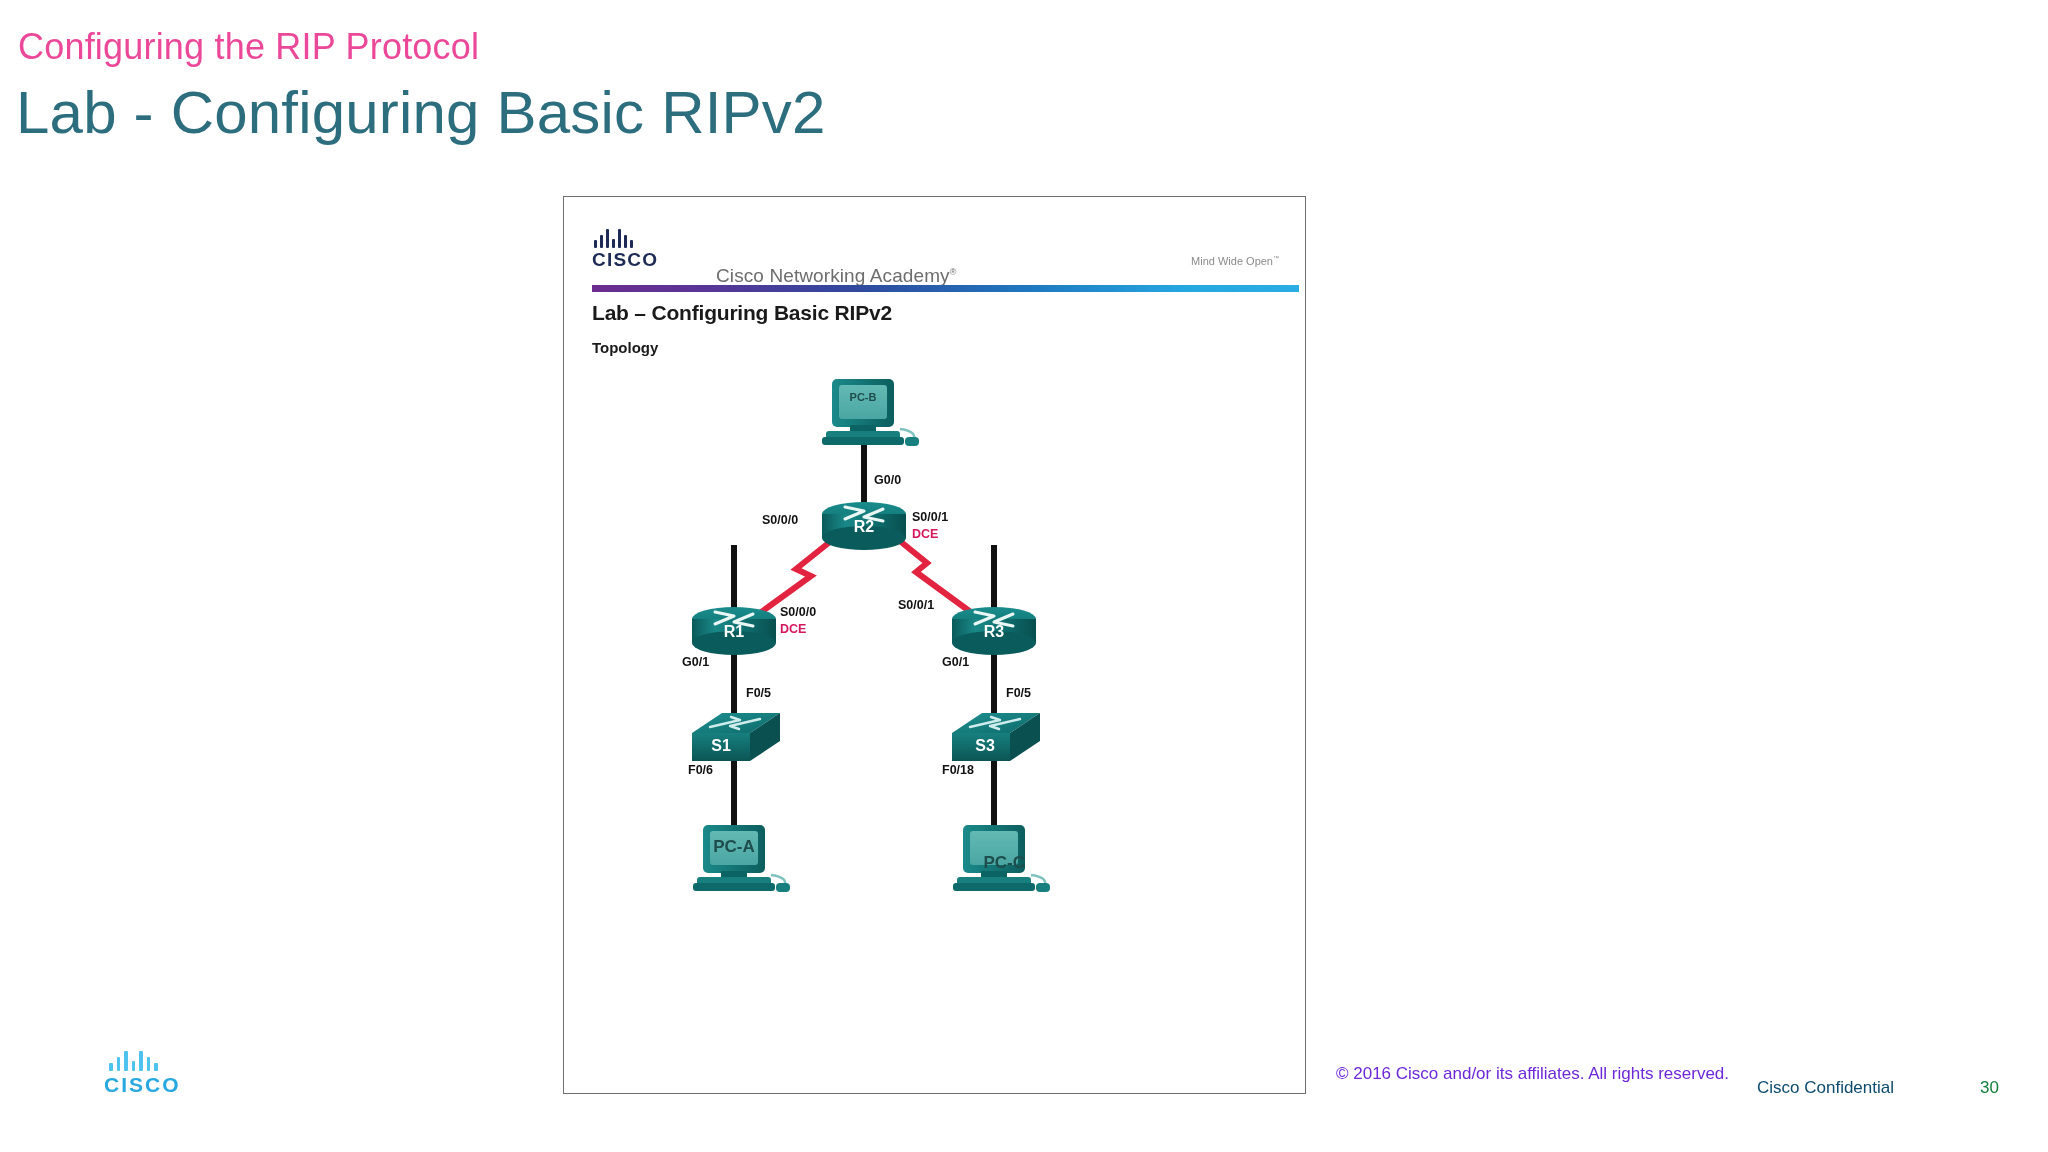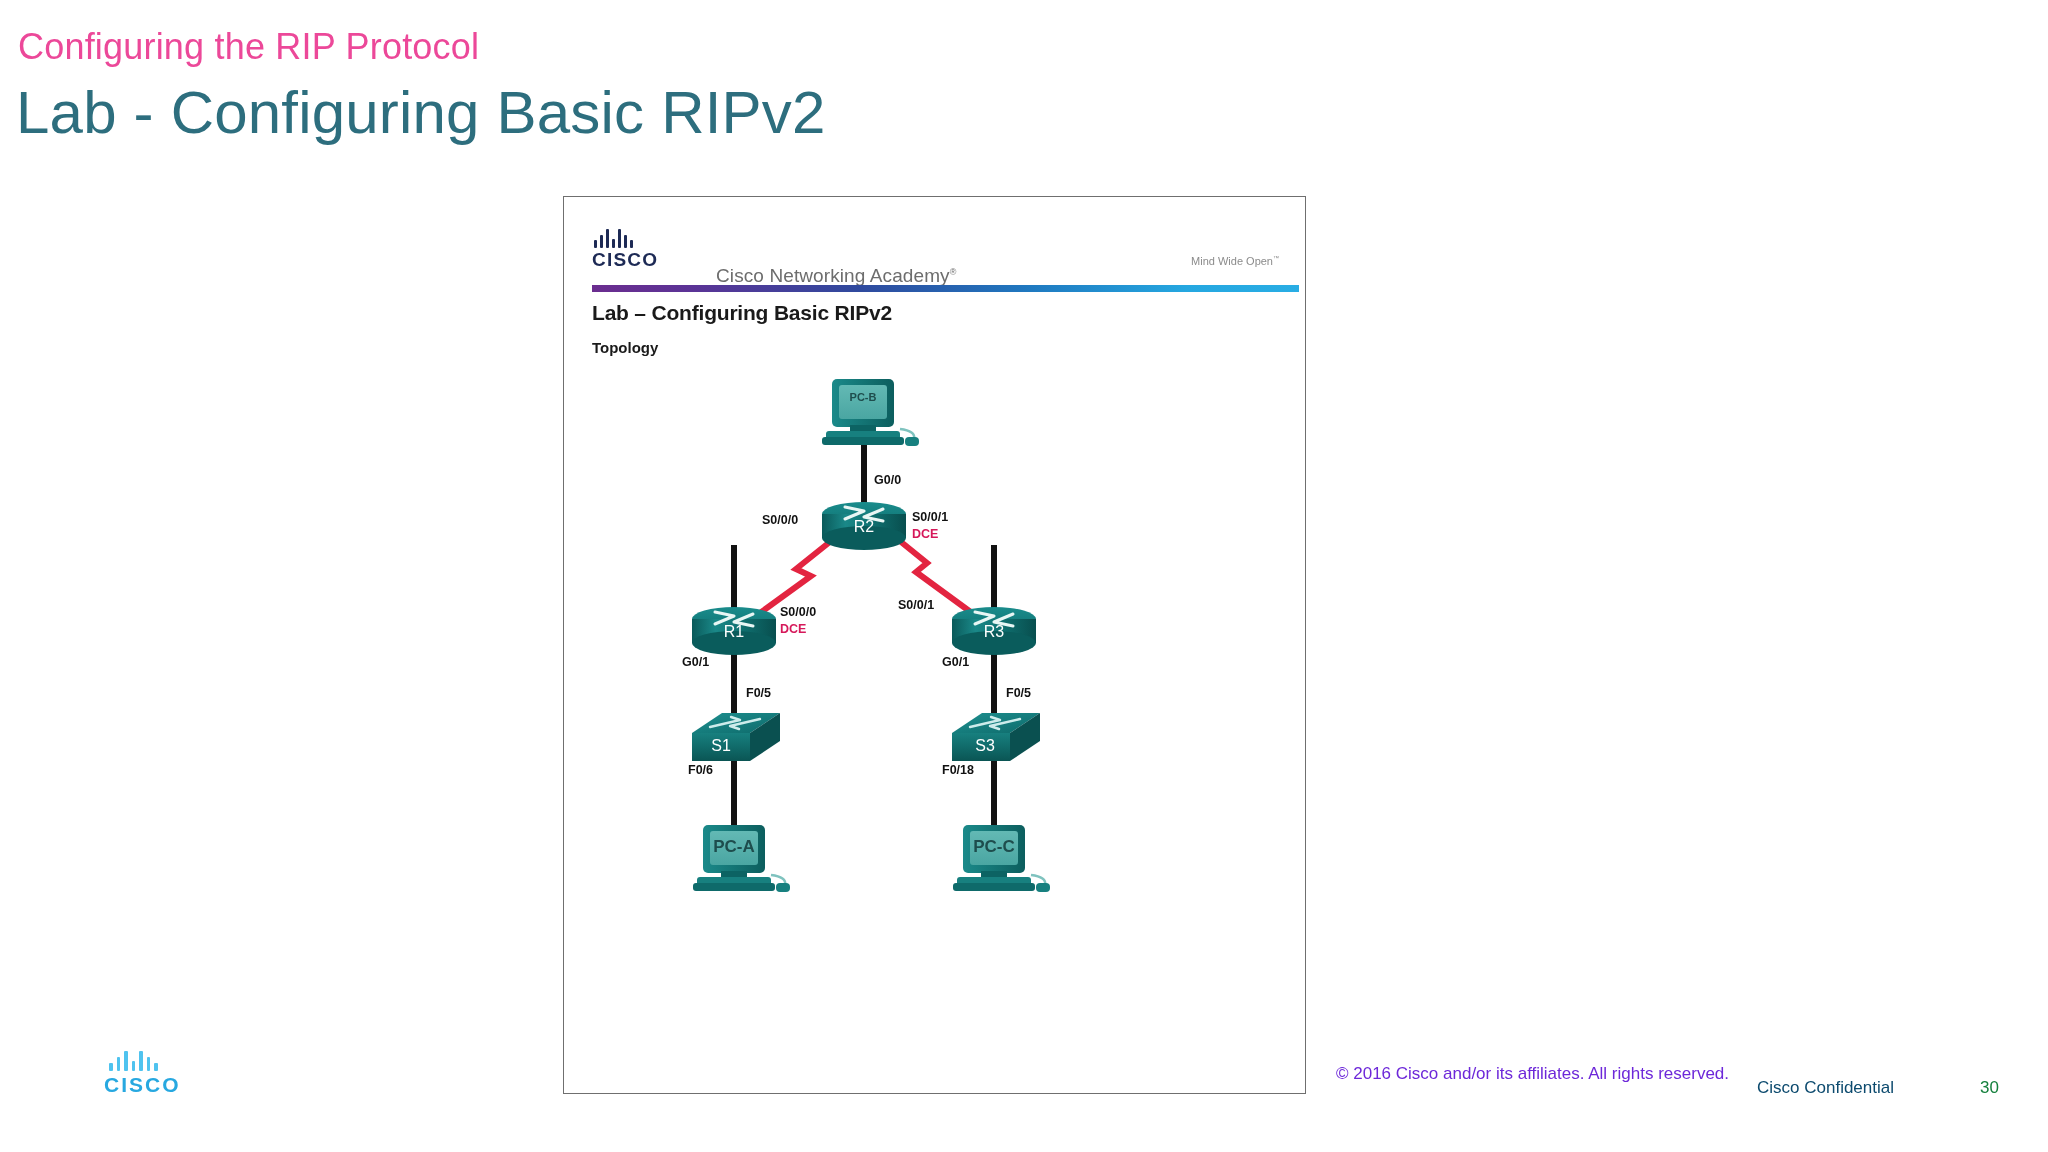--- a/index.html
+++ b/index.html
@@ -73,21 +73,21 @@
   }
 
   
   #topology{
     position:absolute;left:0;top:176px;width:743px;height:540px;
   }
   #topo-svg{position:absolute;left:0;top:0;width:743px;height:540px;}
 
   
   .dev-label{
-    position:absolute;color:#ffffff;font-weight:normal;
+    position:absolute;color:#ffffff;font-weight:bold;
     font-family:"Liberation Sans", sans-serif;
     text-align:center;pointer-events:none;
   }
   .pc-label{
     position:absolute;color:#1e4d4d;font-weight:bold;
     font-family:"Liberation Sans", sans-serif;text-align:center;
   }
   .iface{
     position:absolute;font-size:12.5px;font-weight:bold;color:#111111;
     white-space:nowrap;font-family:"Liberation Sans", sans-serif;
@@ -281,21 +281,21 @@
       </g>
     </svg>
 
     <div class="pc-label" style="left:268px;top:18px;width:62px;font-size:11px;">PC-B</div>
     <div class="dev-label" style="left:258px;top:145px;width:84px;font-size:16px;">R2</div>
     <div class="dev-label" style="left:128px;top:250px;width:84px;font-size:16px;">R1</div>
     <div class="dev-label" style="left:388px;top:250px;width:84px;font-size:16px;">R3</div>
     <div class="dev-label" style="left:128px;top:364px;width:58px;font-size:16px;">S1</div>
     <div class="dev-label" style="left:388px;top:364px;width:66px;font-size:16px;">S3</div>
     <div class="pc-label" style="left:139px;top:464px;width:62px;font-size:17px;">PC-A</div>
-    <div class="pc-label" style="left:399px;top:464px;width:62px;font-size:17px;">PC-C</div>
+    <div class="pc-label" style="left:399px;top:480px;width:62px;font-size:17px;text-align:right;">PC-C</div>
 
     <div class="iface" style="left:310px;top:100px;">G0/0</div>
     <div class="iface" style="left:198px;top:140px;">S0/0/0</div>
     <div class="iface" style="left:348px;top:137px;">S0/0/1</div>
     <div class="dce" style="left:348px;top:154px;">DCE</div>
 
     <div class="iface" style="left:216px;top:232px;">S0/0/0</div>
     <div class="dce" style="left:216px;top:249px;">DCE</div>
     <div class="iface" style="left:334px;top:225px;">S0/0/1</div>
 

